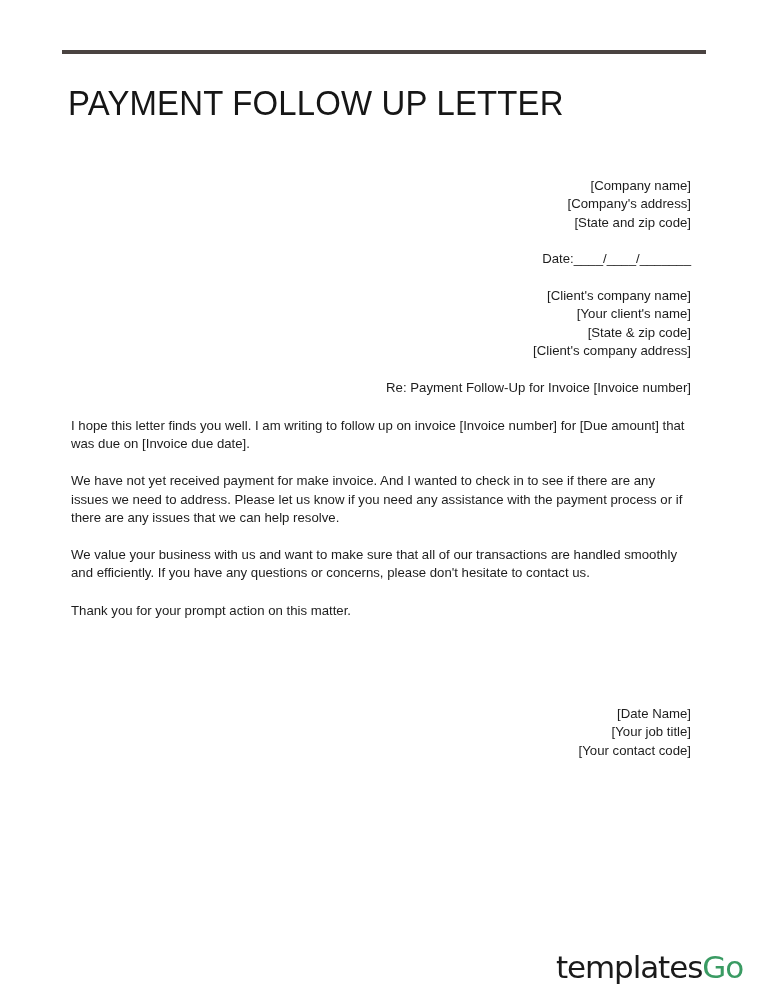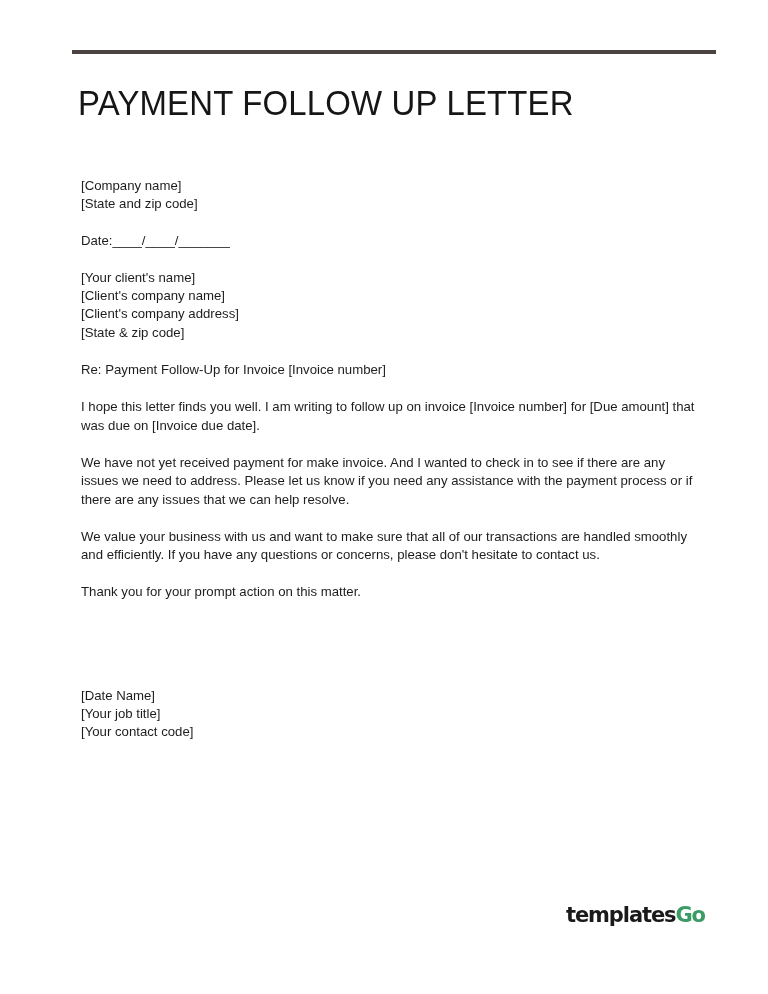--- a/index.html
+++ b/index.html
@@ -13,21 +13,20 @@
     position: relative;
     font-family: "Liberation Sans", sans-serif;
     color: #1b1b1b;
     overflow: hidden;
   }
 
   .page {
     position: absolute;
     inset: 0;
     background: #ffffff;
-    margin-left: 10px;
   }
 
   
   .top-rule {
     position: absolute;
     left: 62px;
     top: 50px;
     width: 644px;
     height: 4px;
     background: #4a4341;
@@ -58,75 +57,77 @@
     font-size: 13.2px;
     line-height: 18.3px;
     color: #1d1d1d;
   }
 
   .block {
     margin: 0 0 0 0;
   }
   .line {
     white-space: pre-wrap;
+    text-align: right;
   }
 
   .gap-sm { height: 18px; }
   .gap-md { height: 19px; }
   .gap-lg { height: 19px; }
 
   .para {
     margin: 0;
     width: 618px;
   }
 
   .sig-gap { height: 66px; }
 
   
   .logo {
     position: absolute;
     left: 556px;
-    top: 896px;
-    font-size: 21px;
+    top: 948px;
+    font-size: 31px;
     line-height: 38px;
-    font-weight: 700;
+    font-weight: 400;
     letter-spacing: -1.1px;
     white-space: nowrap;
     font-family: "DejaVu Sans", sans-serif;
   }
   .logo .lg-dark { color: #1a1a1a; }
   .logo .lg-green { color: #3a9b63; }
 </style>
 </head>
 <body>
 
 <div class="page">
 
   <div class="top-rule"></div>
 
   <div class="doc-title">PAYMENT FOLLOW UP LETTER</div>
 
   <div class="body-area">
 
     <div class="block">
       <div class="line">[Company name]</div>
+      <div class="line">[Company's address]</div>
       <div class="line">[State and zip code]</div>
     </div>
 
     <div class="gap-sm"></div>
 
     <div class="line">Date:____/____/_______</div>
 
     <div class="gap-md"></div>
 
     <div class="block">
+      <div class="line">[Client's company name]</div>
       <div class="line">[Your client's name]</div>
-      <div class="line">[Client's company name]</div>
+      <div class="line">[State &amp; zip code]</div>
       <div class="line">[Client's company address]</div>
-      <div class="line">[State &amp; zip code]</div>
     </div>
 
     <div class="gap-md"></div>
 
     <div class="line">Re: Payment Follow-Up for Invoice [Invoice number]</div>
 
     <div class="gap-md"></div>
 
     <p class="para">I hope this letter finds you well. I am writing to follow up on invoice [Invoice number] for [Due amount] that was due on [Invoice due date].</p>
 

